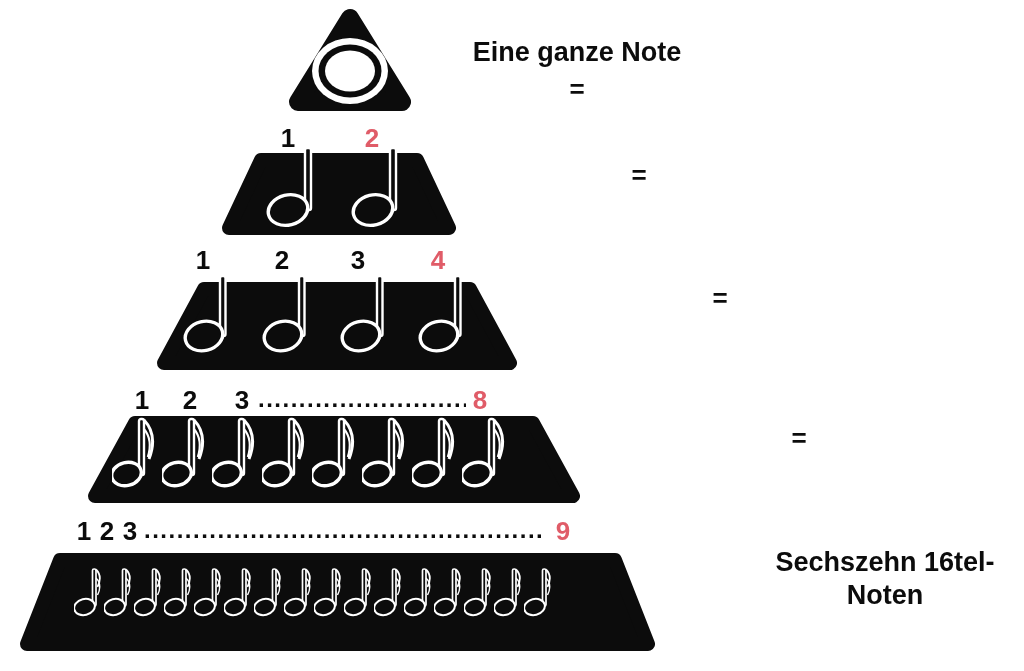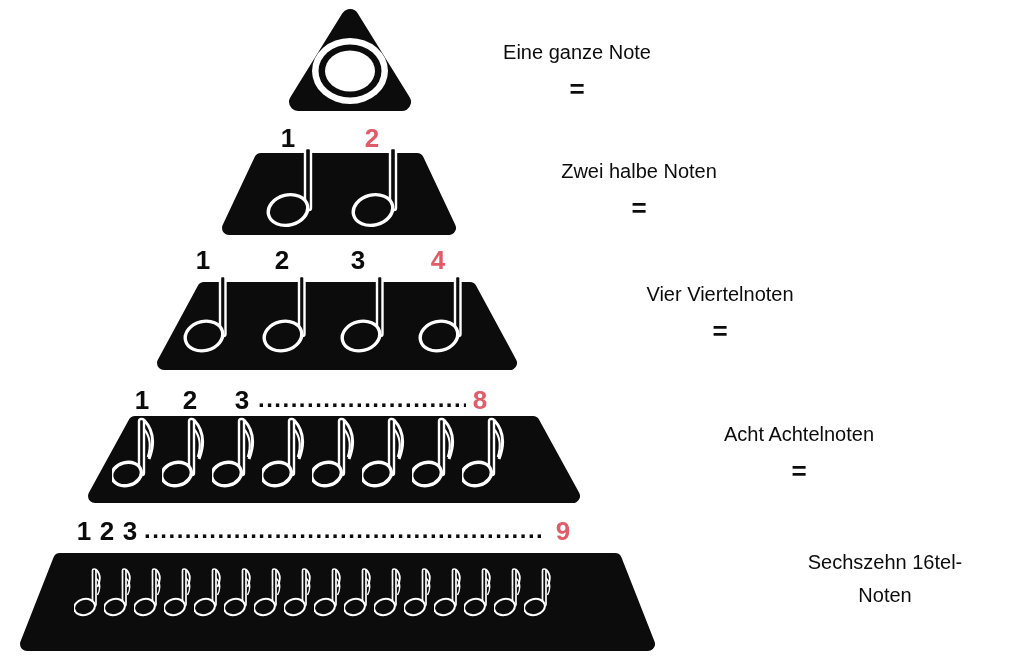--- a/index.html
+++ b/index.html
@@ -26,21 +26,21 @@
     position:absolute;z-index:4;font-weight:700;font-size:26px;line-height:1;
     color:var(--ink);transform:translateX(-50%);white-space:nowrap;
   }
   .count.red{color:var(--red);}
   .count.dots{
     transform:none;overflow:hidden;letter-spacing:1.5px;font-size:24px;
   }
   .label-block{
     position:absolute;z-index:2;width:320px;text-align:center;color:var(--ink);
   }
-  .label-line{font-size:20px;font-weight:400;line-height:33px;}
+  .label-line{font-size:27px;font-weight:700;line-height:33px;}
   .equals{font-size:26px;font-weight:700;line-height:28px;margin-top:6px;}
 </style>
 </head>
 <body>
 
 <div class="scene" style="--ink: #0c0c0c; --red: #e05c68;">
 
   <svg class="shape" style="left:288px;top:8px;" width="124" height="104" viewBox="0 0 124 104">
     <path class="tier" d="M62,10 L114,94 L10,94 Z" stroke-width="18"></path>
     <g>
@@ -284,31 +284,28 @@
       <span class="count dots" style="top: 518px; left: 144px; width: 398px;">...............................................................</span>
       <span class="count red" style="top: 518px; left: 563px;">9</span>
     </div>
 
   <div class="label-block" style="left:417px;top:36px;">
     <div class="label-line">Eine ganze Note</div>
     <div class="equals">=</div>
   </div>
 
   <div class="label-block" style="left:479px;top:155px;">
-    <div class="label-line">Zwei halbe Noten</div>
     <div class="equals">=</div>
   </div>
 
   <div class="label-block" style="left:560px;top:278px;">
-    <div class="label-line">Vier Viertelnoten</div>
     <div class="equals">=</div>
   </div>
 
   <div class="label-block" style="left:639px;top:418px;">
-    <div class="label-line">Acht Achtelnoten</div>
     <div class="equals">=</div>
   </div>
 
   <div class="label-block" style="left:735px;top:546px;width:300px;">
     <div class="label-line">Sechszehn 16tel-</div>
     <div class="label-line">Noten</div>
   </div>
 
 </div>
 

